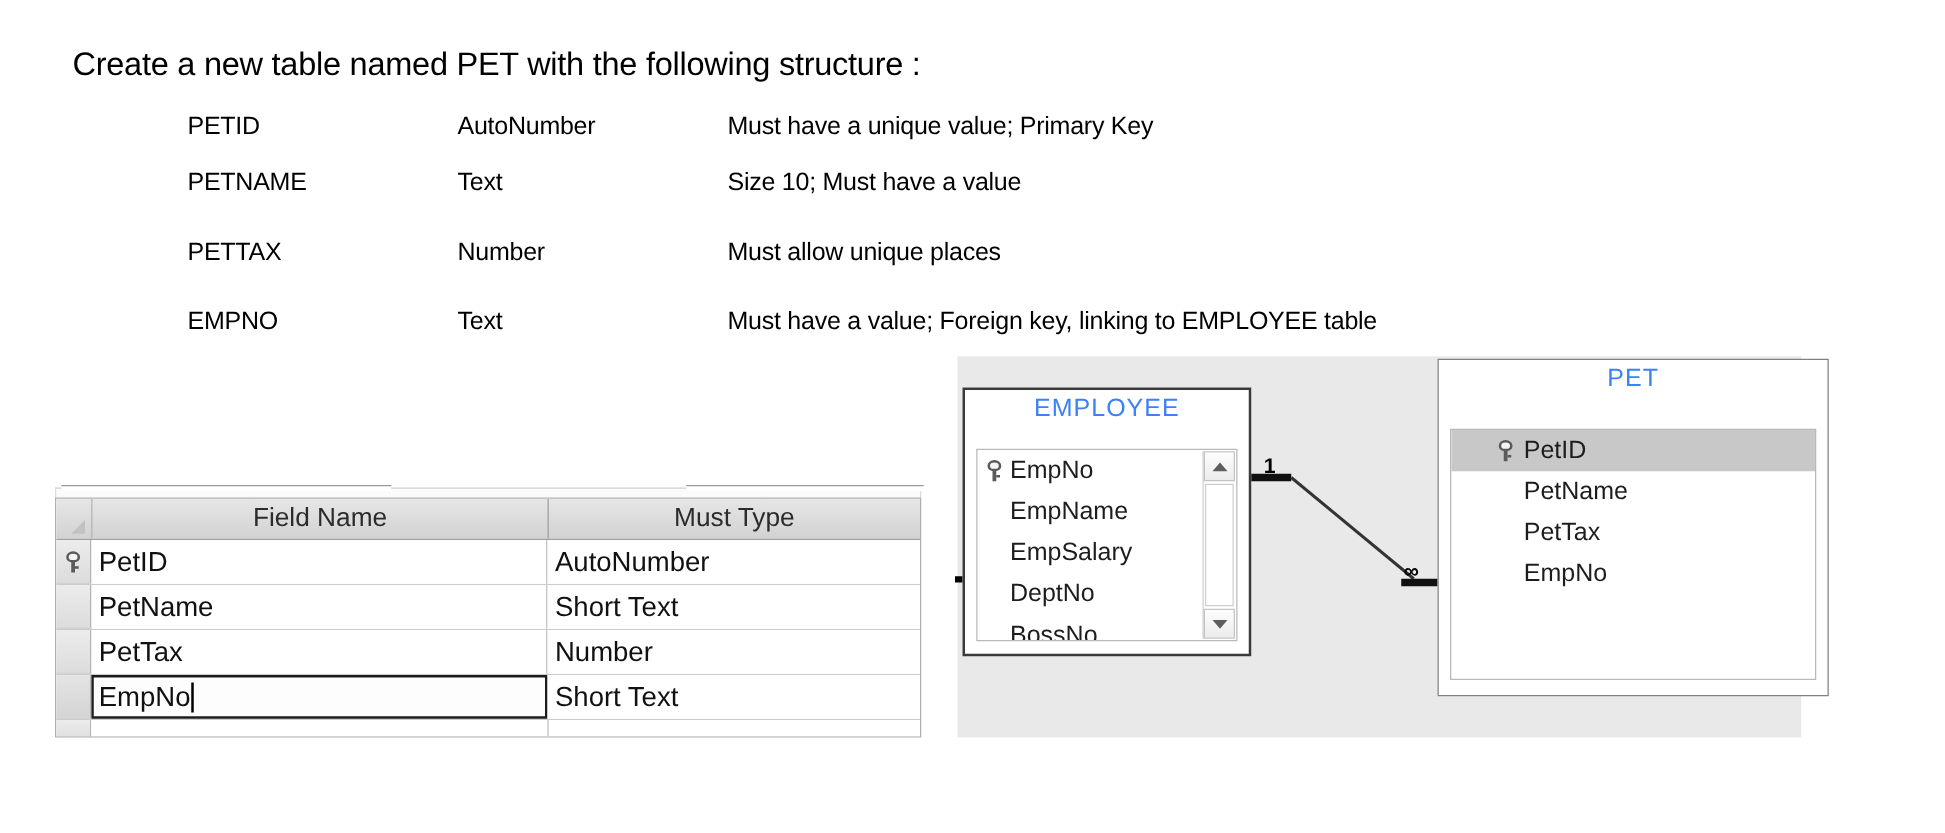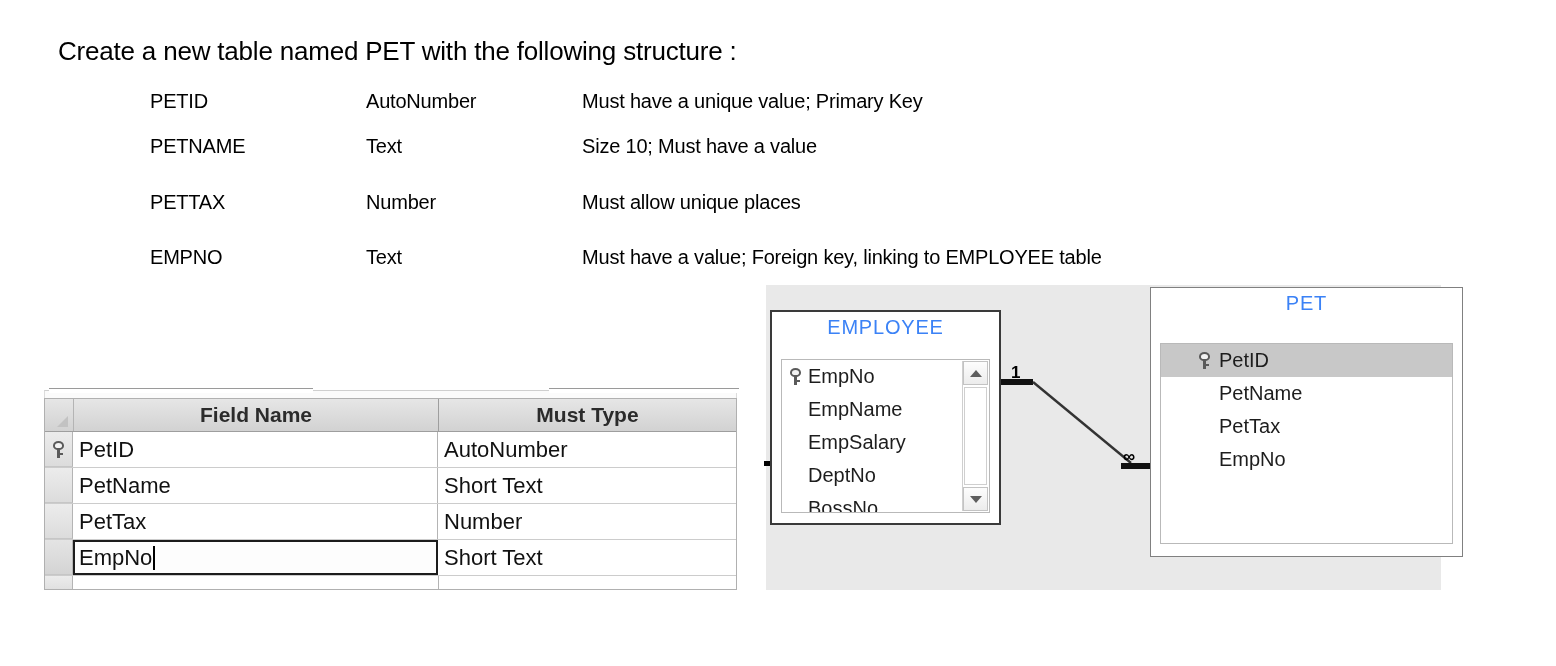--- a/index.html
+++ b/index.html
@@ -117,21 +117,20 @@
     border-bottom: 11px solid #c2c2c2;
   }
   .grid-header .hdr-cell {
     display: flex;
     align-items: center;
     justify-content: center;
     font-size: 21px;
     color: #2b2b2b;
     border-right: 1px solid #9e9e9e;
     box-sizing: border-box;
-    font-weight: bold;
   }
   .grid-header .hdr-cell.field { flex: 0 0 365px; }
   .grid-header .hdr-cell.type  { flex: 1 1 auto; border-right: none; }
 
   .grid-row {
     display: flex;
     height: 35px;
     border-bottom: 1px solid #cccccc;
   }
   .grid-row .sel {

